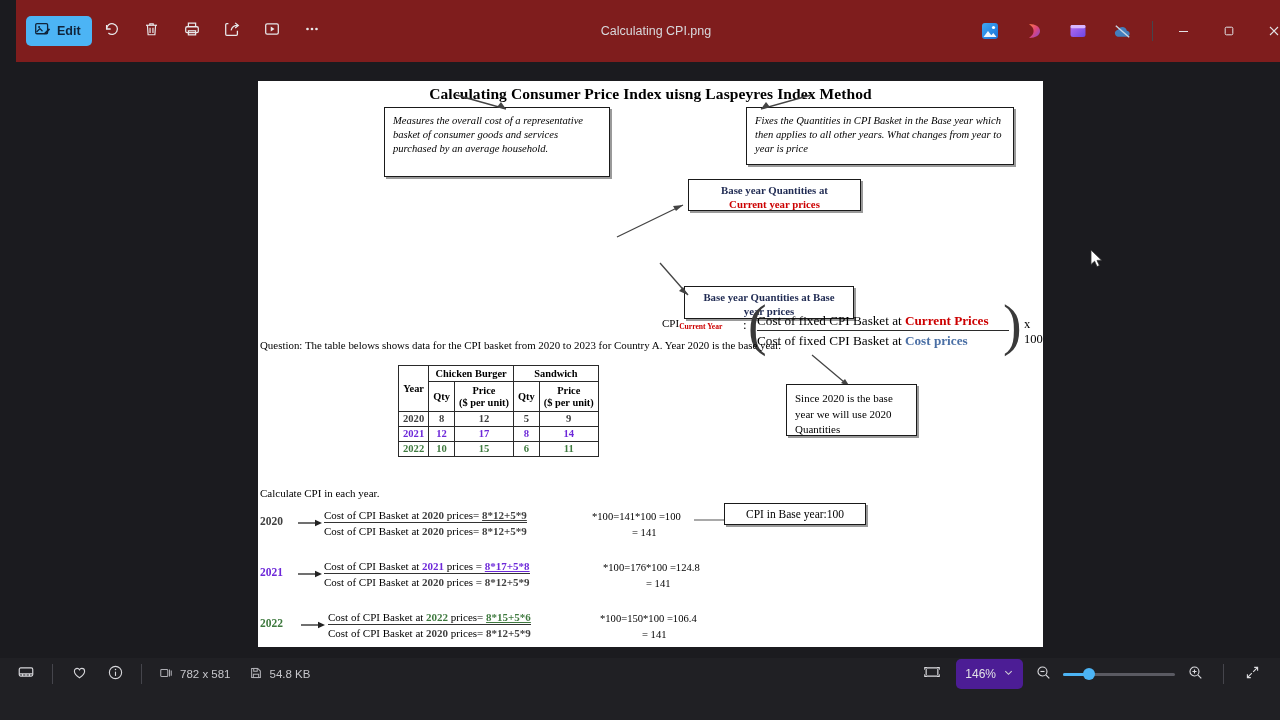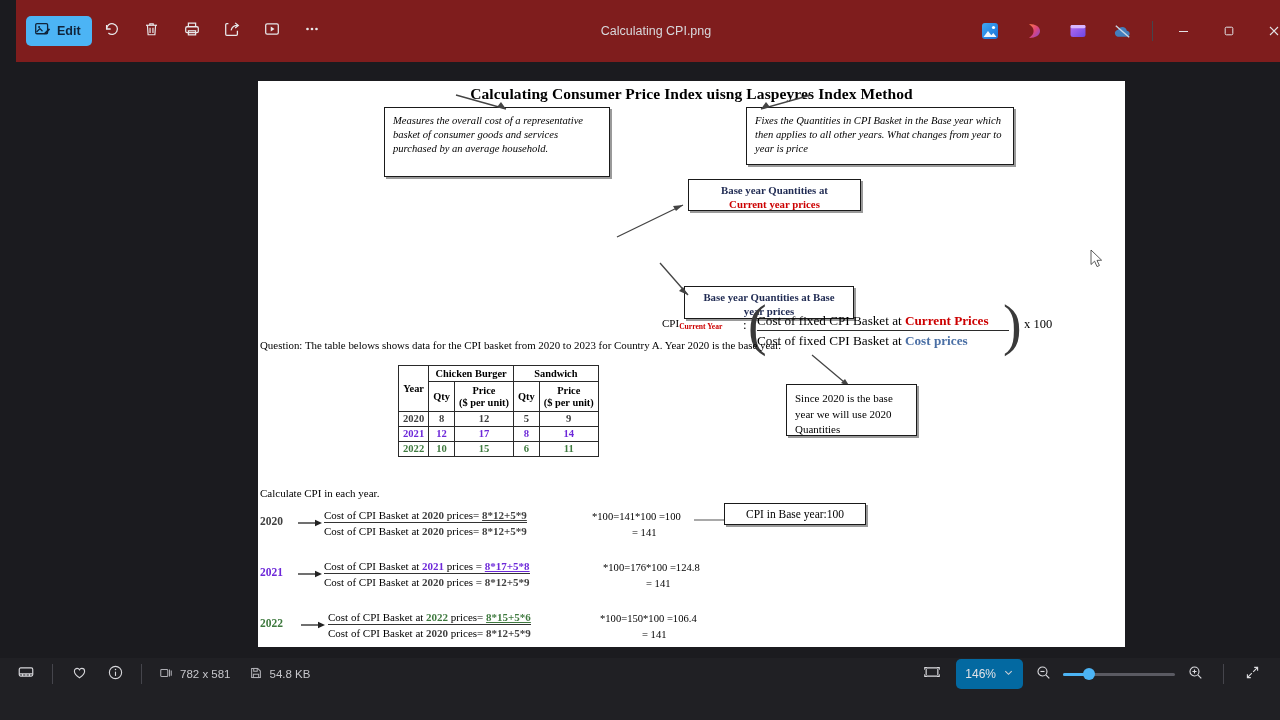--- a/index.html
+++ b/index.html
@@ -43,21 +43,21 @@
     color: #e3e3e6; cursor: pointer;
   }
 
   
   .canvas {
     position: absolute; top: 62px; left: 0; width: 1280px; height: 596px;
     background: #1b1b1f;
   }
   .photo {
     position: absolute; left: 258px; top: 19px;
-    width: 867px; height: 566px;
+    width: 785px; height: 566px;
     background: #ffffff;
     color: #000;
     font-family: "Liberation Serif", serif;
   }
 
   
   .doc-title {
     position: absolute; left: 0; right: 0; top: 4px; text-align: center;
     font-size: 15.5px; font-weight: bold; letter-spacing: .1px;
   }
@@ -125,21 +125,21 @@
     background: #202024; display: flex; align-items: flex-start;
   }
   .bb-left { display: flex; align-items: center; padding-left: 8px; }
   .bb-icon {
     width: 36px; height: 32px; display: flex; align-items: center; justify-content: center;
     color: #d6d6da; cursor: pointer; border-radius: 5px;
   }
   .bb-meta { display: flex; align-items: center; color: #c6c6cb; font-size: 11.5px; gap: 7px; margin-left: 9px;}
   .bb-right { position: absolute; right: 10px; display: flex; align-items: center; gap: 2px; }
   .zoom-pill {
-    display: flex; align-items: center; gap: 7px; background: #0369a1;
+    display: flex; align-items: center; gap: 7px; background: #4c1d95;
     border-radius: 5px; height: 30px; padding: 0 9px; color: #e2e2e6; font-size: 12px;
     cursor: pointer; margin-left: 4px;
   }
   .slider { position: relative; width: 112px; height: 16px; display: flex; align-items: center; cursor: pointer;}
   .slider .track { position: absolute; left: 0; right: 0; height: 3px; background: #5a5a62; border-radius: 2px;}
   .slider .fill { position: absolute; left: 0; width: 24px; height: 3px; background: #4cb4f5; border-radius: 2px;}
   .slider .knob { position: absolute; left: 20px; width: 12px; height: 12px; border-radius: 50%; background: #4cb4f5; }
   .cursor-arrow { position: absolute; left: 1090px; top: 187px; z-index: 50; }
 </style>
 </head>

